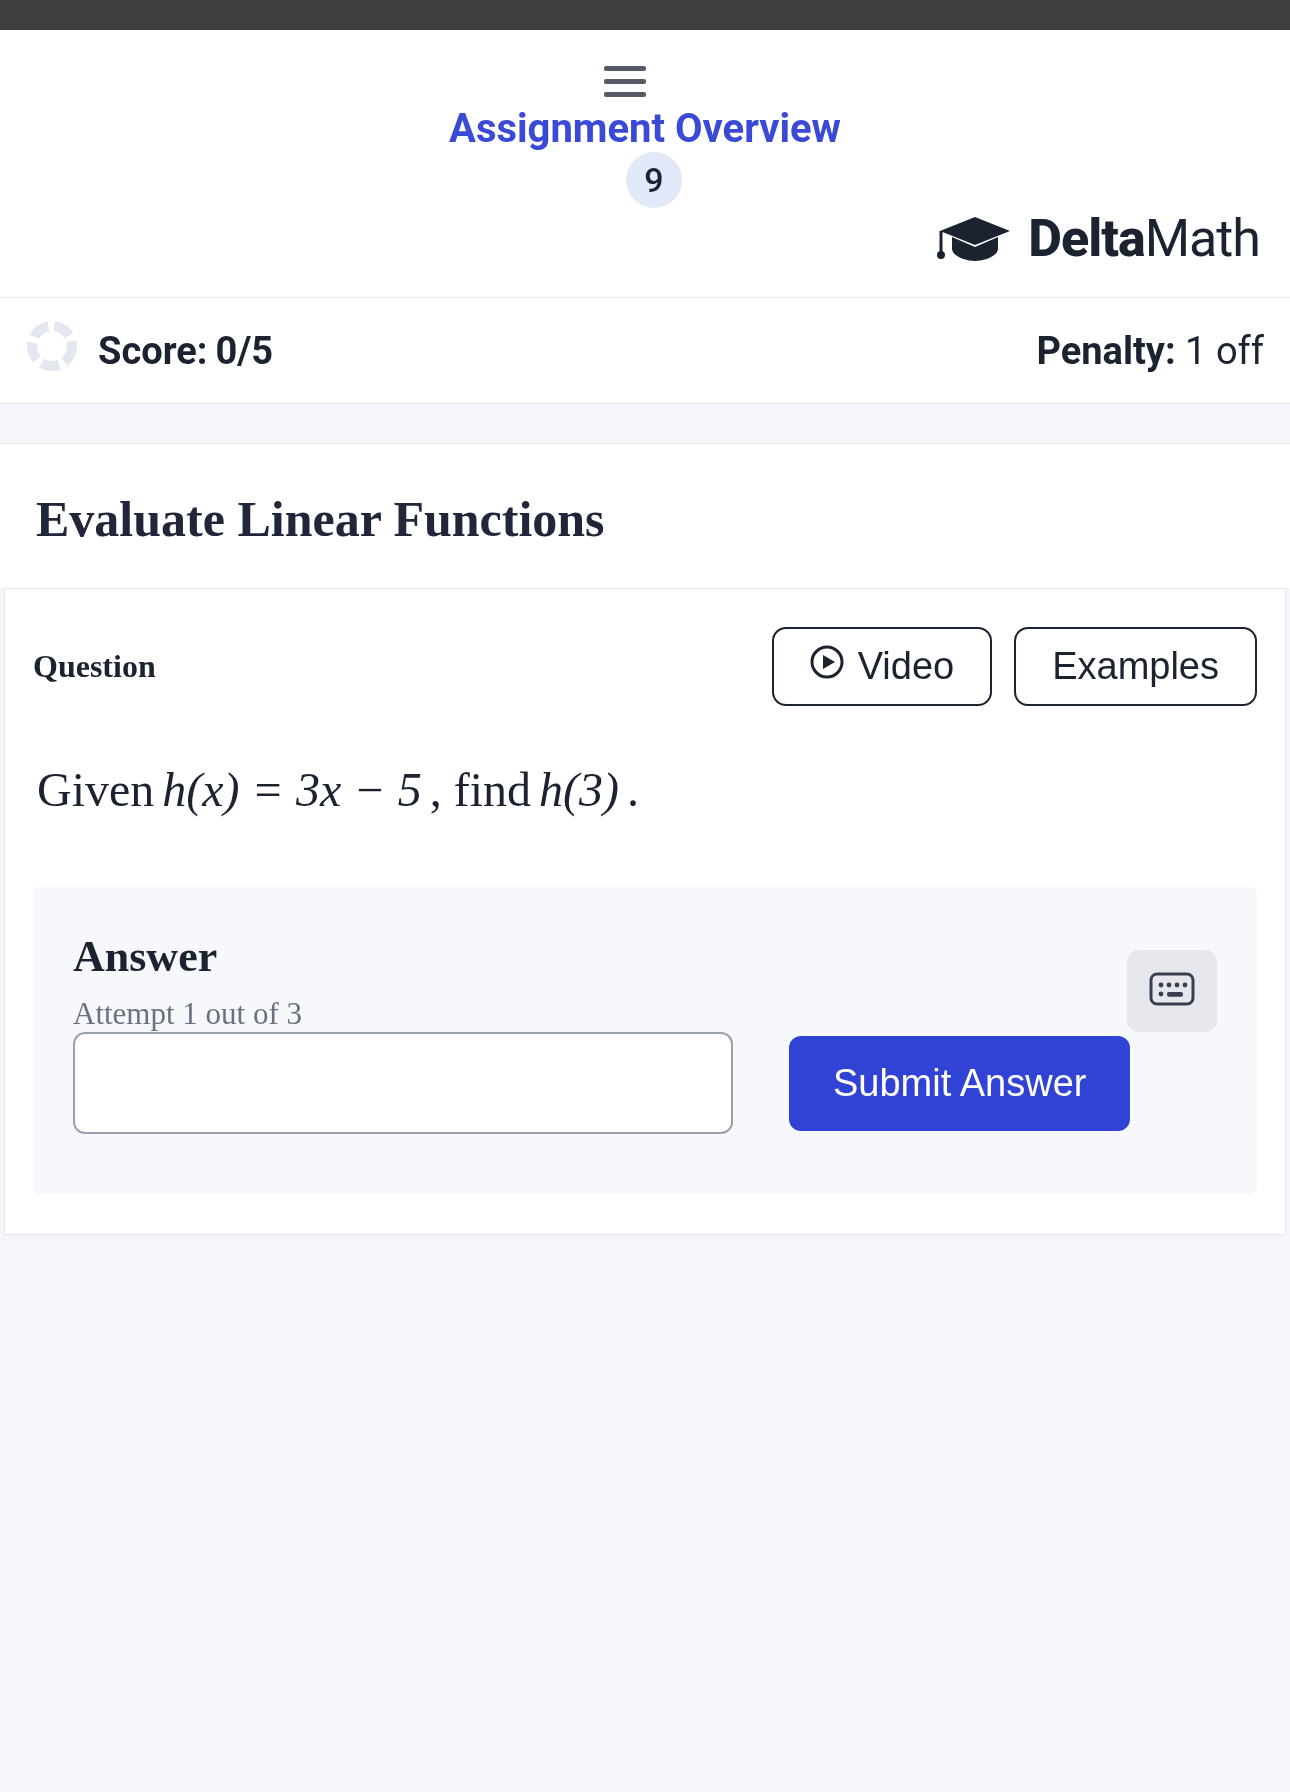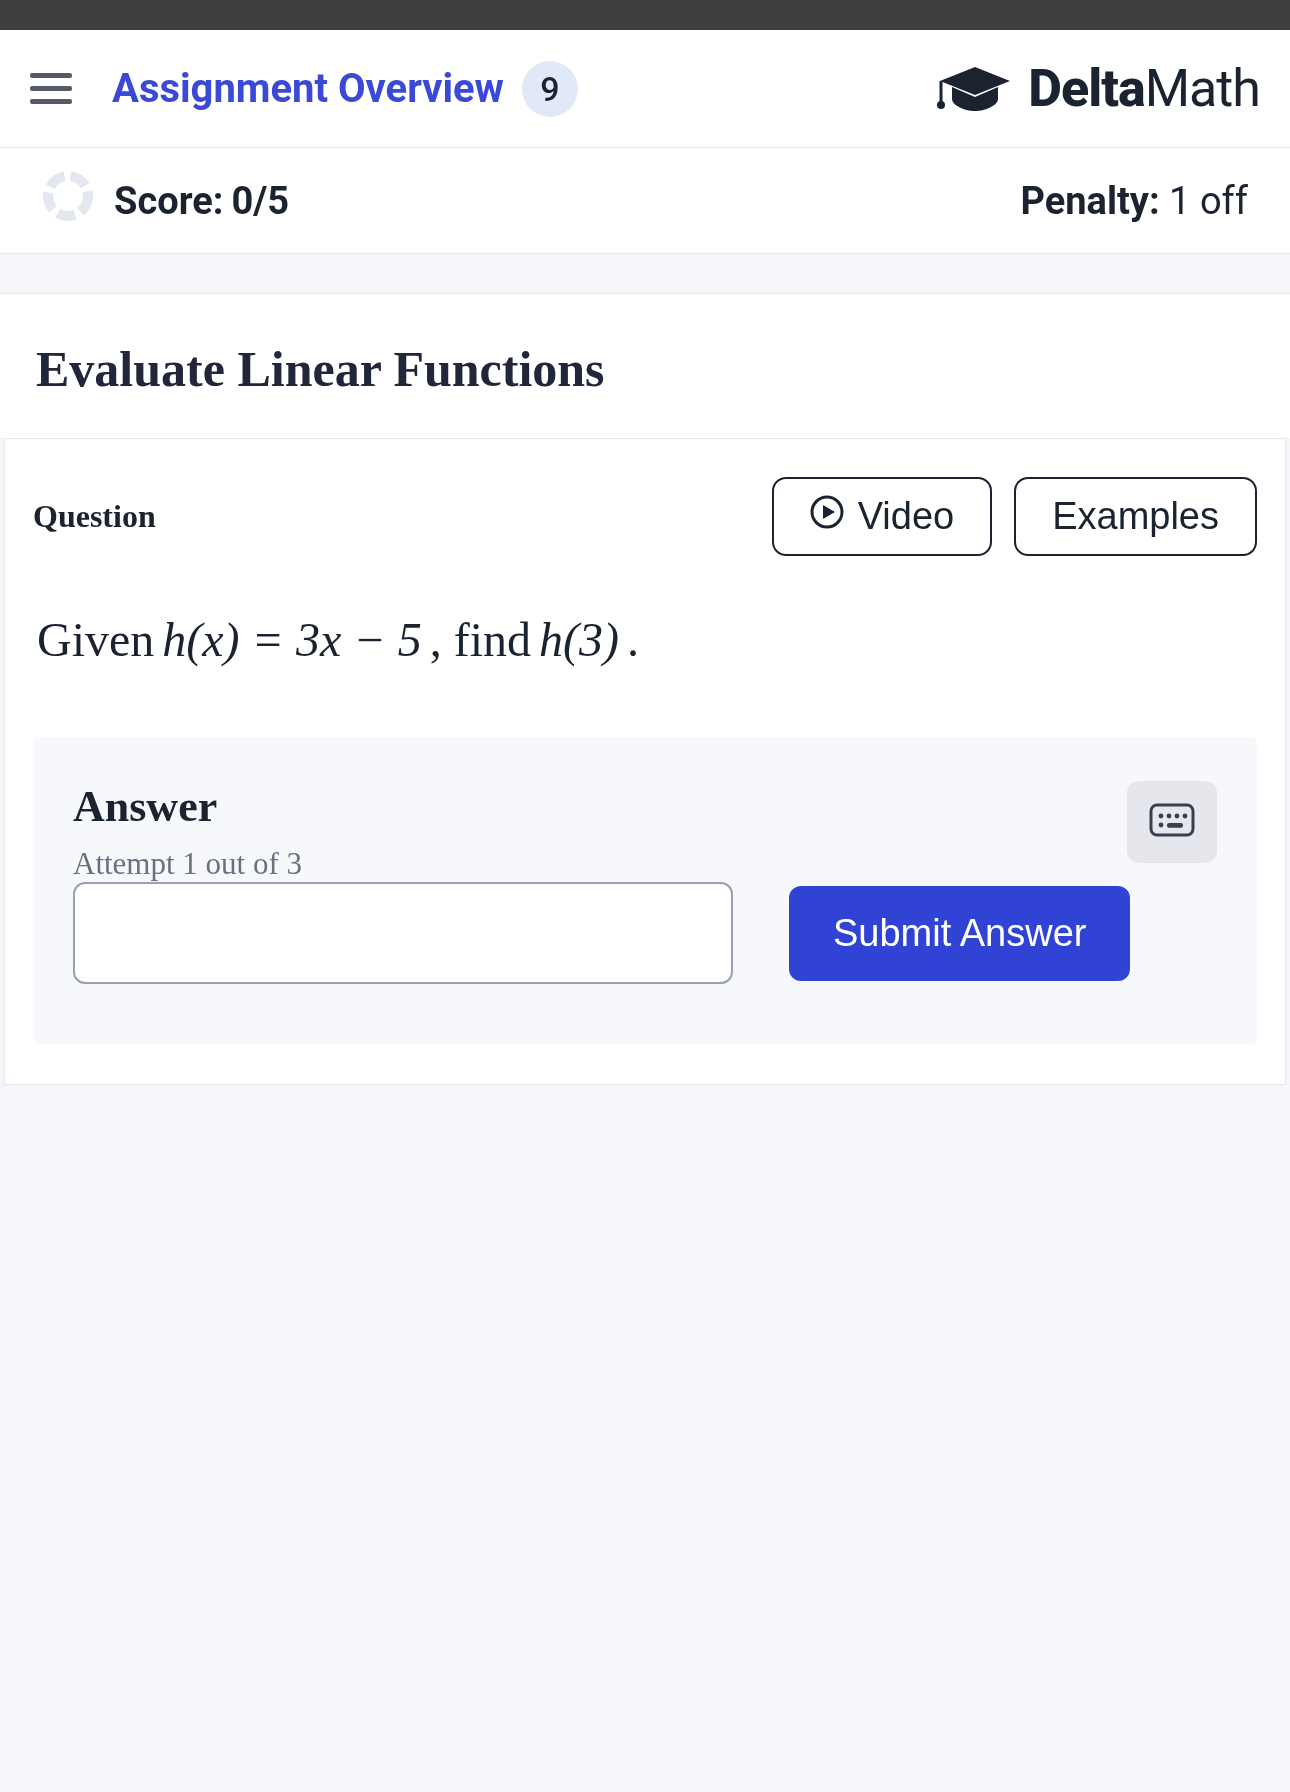--- a/index.html
+++ b/index.html
@@ -1,36 +1,36 @@
 <!DOCTYPE html>
 <html><head>
 <meta charset="utf-8">
 <style>
   * { box-sizing: border-box; margin: 0; padding: 0; }
   html, body { width: 1290px; height: 1792px; font-family: -apple-system, BlinkMacSystemFont, "Segoe UI", Roboto, Helvetica, Arial, sans-serif; background: #f5f6fa; }
   .topbar { width: 100%; height: 30px; background: #3f3f3f; }
   .header {
     display: flex; align-items: center; background: #fff;
-    padding: 28px 30px; border-bottom: 1px solid #e5e7ef;
+    padding: 28px 30px; border-bottom: 1px solid #e5e7ef; flex-direction: column;
   }
   .hamburger { margin-right: 40px; cursor: pointer; }
   .hamburger div { width: 42px; height: 5px; background: #555a66; border-radius: 2px; margin: 8px 0; }
   .overview-link { color: #3a49d6; font-size: 40px; font-weight: 700; cursor: pointer; }
   .badge {
     display: inline-flex; align-items: center; justify-content: center;
     width: 56px; height: 56px; border-radius: 50%;
     background: #e1e8f7; color: #1b2330; font-size: 34px; font-weight: 500;
     margin-left: 18px;
   }
   .logo-wrap { margin-left: auto; display: flex; align-items: center; gap: 14px; }
   .logo-text { font-size: 52px; color: #1b2330; letter-spacing: -1px; }
   .logo-text b { font-weight: 800; }
   .score-row {
     display: flex; align-items: center; background: #fff;
-    padding: 22px 42px; border-bottom: 1px solid #e5e7ef;
+    padding: 22px 26px; border-bottom: 1px solid #e5e7ef;
     font-size: 38px; color: #1b2330;
   }
   .score-ring { margin-right: 20px; }
   .score-label { font-weight: 700; }
   .penalty-wrap { margin-left: auto; font-size: 38px; }
   .penalty-wrap .pl { font-weight: 700; }
   .gap-bar { height: 40px; background: #f5f6fa; border-bottom: 1px solid #e9ebf2; }
   .section-title {
     background: #fff; padding: 46px 36px 40px;
     font-family: Georgia, 'Times New Roman', serif;
@@ -51,21 +51,21 @@
   .prompt {
     font-family: Georgia, 'Times New Roman', serif;
     font-size: 48px; color: #1b2330; padding: 0 4px 70px;
     display: flex; flex-wrap: wrap; align-items: center; gap: 8px;
   }
   .math { font-style: italic; font-family: Georgia, 'Times New Roman', serif; }
   .answer-panel {
     background: #f6f8fc; border-radius: 6px;
     padding: 44px 40px 60px; margin-bottom: 40px;
   }
-  .ans-head-row { display: flex; align-items: flex-start; }
+  .ans-head-row { display: flex; align-items: flex-end; }
   .ans-title { font-family: Georgia, 'Times New Roman', serif; font-size: 44px; font-weight: 700; color: #1b2330; }
   .kbd-btn {
     margin-left: auto; width: 90px; height: 82px;
     background: #e5e7ec; border-radius: 12px; display: flex;
     align-items: center; justify-content: center; cursor: pointer;
   }
   .attempt { font-family: Georgia, 'Times New Roman', serif; font-size: 31px; color: #6a7080; margin-top: 14px; }
   .input-row { display: flex; align-items: center; gap: 56px; }
   .answer-input {
     width: 660px; height: 102px;

